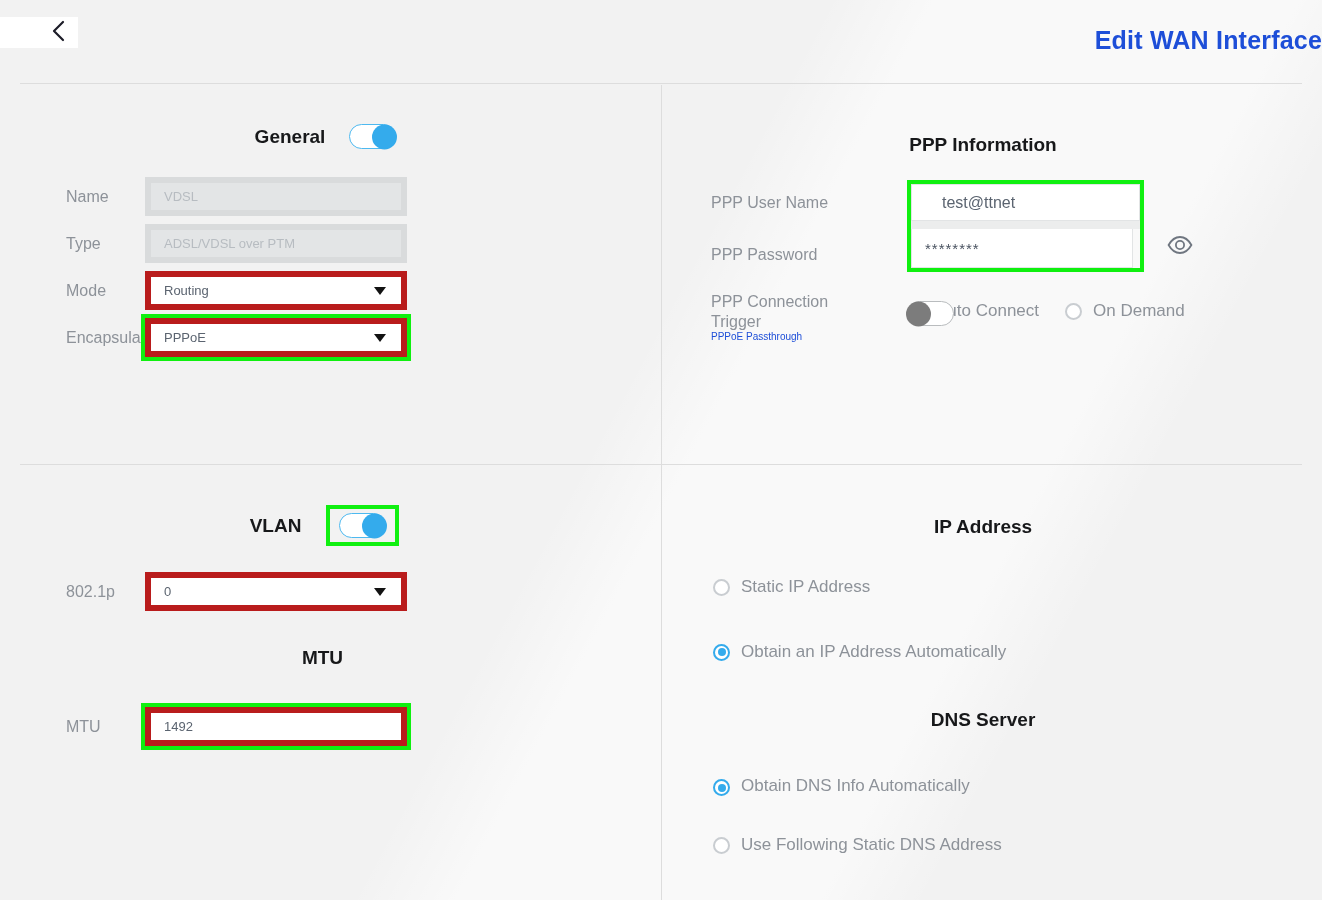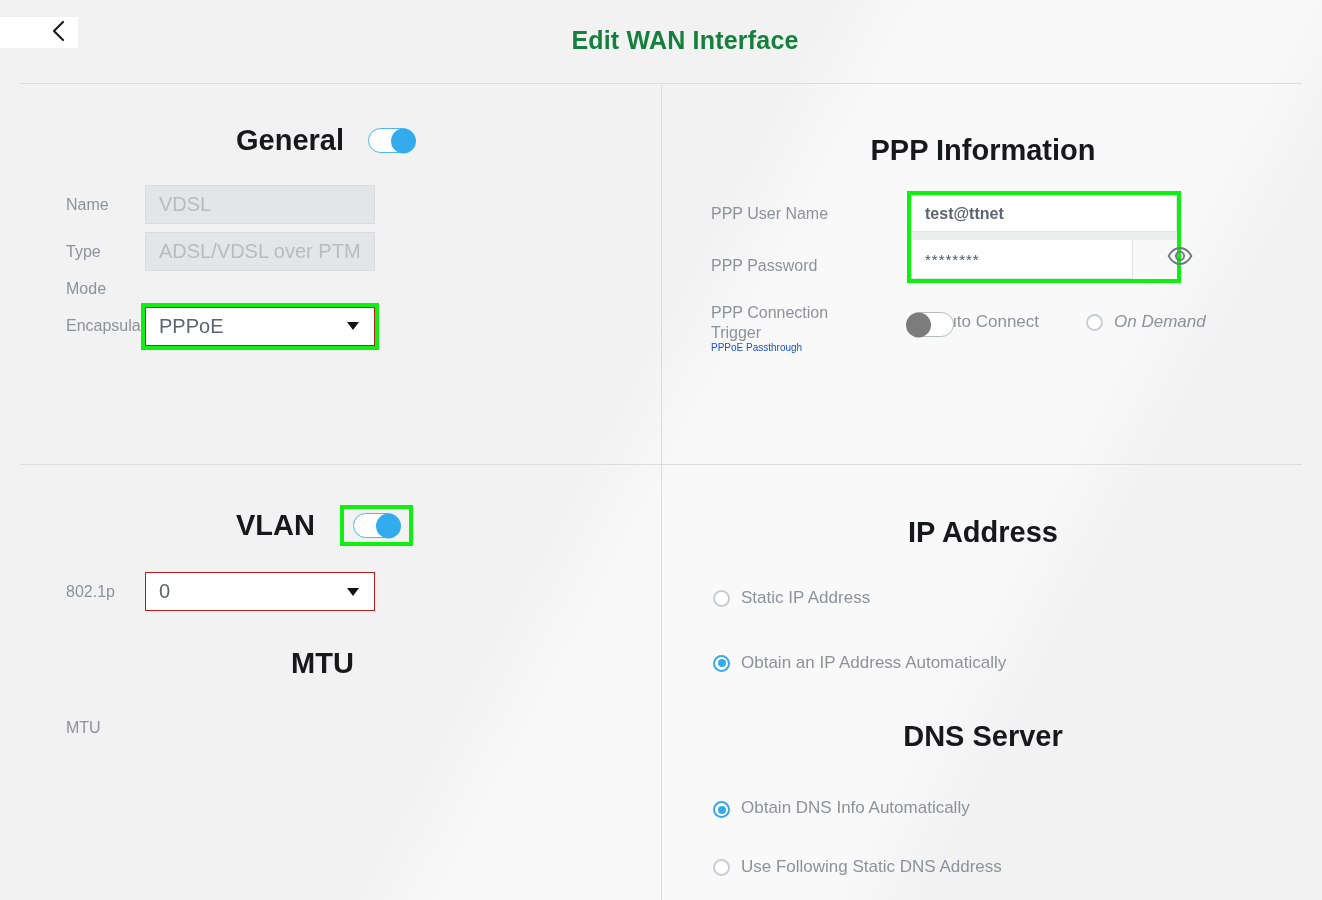--- a/index.html
+++ b/index.html
@@ -43,24 +43,24 @@
     display: flex;
     align-items: center;
     justify-content: flex-end;
     padding-right: 12px;
   }
   .chev { display: block; }
 
   .page-title {
     position: absolute;
     left: 0; right: 0; top: 26px;
-    text-align: center;
+    text-align: right;
     font-size: 25px;
     font-weight: bold;
-    color: #15803d;
+    color: #1d4ed8;
     letter-spacing: .2px;
     padding-left: 48px;
   }
 
   .hr-top {
     position: absolute;
     left: 20px; right: 20px; top: 83px;
     height: 1px;
     background: #dddddd;
   }
@@ -78,21 +78,21 @@
   }
 
   
   .quad { position: absolute; }
   .q-tl { left: 0;     top: 84px;  width: 661px; height: 380px; }
   .q-tr { left: 662px; top: 84px;  width: 660px; height: 380px; }
   .q-bl { left: 0;     top: 465px; width: 661px; height: 435px; }
   .q-br { left: 662px; top: 465px; width: 660px; height: 435px; }
 
   .section-title {
-    font-size: 29px;
+    font-size: 19px;
     font-weight: bold;
     color: #17181a;
     text-align: center;
   }
 
   
   .row {
     display: flex;
     align-items: center;
     margin-bottom: 8px;
@@ -100,28 +100,28 @@
   .lbl {
     width: 145px;
     padding-left: 66px;
     font-size: 16px;
     color: #8d9299;
     line-height: 1.22;
   }
   .ctl { width: 265px; }
 
   .fld {
-    width: 230px;
+    width: 262px;
     height: 39px;
-    border: 1px solid #b91c1c;
+    border: 6px solid #b91c1c;
     background: #ffffff;
     display: flex;
     align-items: center;
     padding: 0 13px;
-    font-size: 20px;
+    font-size: 13px;
     color: #5b6470;
   }
   .fld.disabled {
     background: #e3e5e6;
     border-color: #d9dbdc;
     color: #b7bcc1;
   }
   .fld.select { justify-content: space-between; }
 
   .caret {
@@ -231,20 +231,26 @@
 
       <div class="row">
         <div class="lbl">Type</div>
         <div class="ctl">
           <div class="fld disabled">ADSL/VDSL over PTM</div>
         </div>
       </div>
 
       <div class="row">
         <div class="lbl">Mode</div>
+        <div class="ctl">
+          <div class="fld select">
+            <span>Routing</span>
+            <span class="caret"></span>
+          </div>
+        </div>
       </div>
 
       <div class="row">
         <div class="lbl">Encapsulation</div>
         <div class="ctl">
           <div class="fld select hl">
             <span>PPPoE</span>
             <span class="caret"></span>
           </div>
         </div>
@@ -258,21 +264,21 @@
 
     <div class="section-title" style="margin-top:50px;margin-left:-18px;">PPP Information</div>
 
     <div style="position:relative;margin-top:28px;">
 
       <div style="position:absolute;left:49px;top:10px;width:155px;font-size:16px;color:#8d9299;">PPP User Name</div>
 
       <div style="position:absolute;left:49px;top:62px;width:155px;font-size:16px;color:#8d9299;">PPP Password</div>
 
       <div class="hl-wrap" style="position:absolute;left:245px;top:-4px;">
-        <div style="width:266px;height:37px;border:1px solid #e2e4e5;background:#fff;display:flex;align-items:center;padding:0 13px;font-size:16px;color:#5b6470;font-weight:bold;">test@ttnet</div>
+        <div style="width:229px;height:37px;border:1px solid #e2e4e5;background:#fff;display:flex;align-items:center;padding:0 30px;font-size:16px;color:#5b6470;">test@ttnet</div>
         <div style="height:8px;background:#eceded;"></div>
         <div style="width:222px;height:39px;border:1px solid #e2e4e5;border-top:none;background:#fff;display:flex;align-items:center;padding:0 13px;font-size:15px;color:#4a5360;letter-spacing:1px;">********</div>
       </div>
 
       <div style="position:absolute;left:505px;top:52px;">
         <span>
           <svg width="26" height="18" viewBox="0 0 26 18">
             <path d="M1.6,9 C5,3 9,1 13,1 C17,1 21,3 24.4,9 C21,15 17,17 13,17 C9,17 5,15 1.6,9 Z" fill="none" stroke="#6f7680" stroke-width="1.8"></path>
             <circle cx="13" cy="9" r="4.1" fill="none" stroke="#6f7680" stroke-width="1.8"></circle>
           </svg>
@@ -281,21 +287,21 @@
     </div>
 
     <div style="position:relative;margin-top:140px;">
       <div style="position:absolute;left:49px;top:-4px;width:160px;font-size:16px;color:#8d9299;line-height:1.25;">PPP Connection Trigger</div>
 
       <div class="radio-row" style="position:absolute;left:246px;top:5px;">
         <span class="radio sel"></span>
         <span class="radio-lbl">Auto Connect</span>
       </div>
 
-      <div class="radio-row" style="position:absolute;left:424px;top:5px;font-style:italic;">
+      <div class="radio-row" style="position:absolute;left:403px;top:5px;">
         <span class="radio"></span>
         <span class="radio-lbl">On Demand</span>
       </div>
     </div>
 
     <div style="position:relative;margin-top:66px;">
       <div style="position:absolute;left:49px;top:-4px;width:155px;font-size:10px;color:#1d4ed8;line-height:1.25;margin-top:39px;">PPPoE Passthrough</div>
       <div class="toggle off" style="position:absolute;left:245px;top:5px;">
         <span class="knob"></span>
       </div>
@@ -326,20 +332,23 @@
         </div>
       </div>
 
 
     </div>
 
     <div class="section-title" style="margin-top:36px;margin-left:-16px;">MTU</div>
 
     <div class="row" style="margin-top:38px;">
       <div class="lbl">MTU</div>
+      <div class="ctl">
+        <div class="fld hl">1492</div>
+      </div>
     </div>
 
   </div>
 
   <div class="quad q-br">
 
     <div class="section-title" style="margin-top:51px;margin-left:-18px;">IP Address</div>
 
     <div class="radio-row" style="margin-top:39px;margin-left:51px;">
       <span class="radio"></span>

